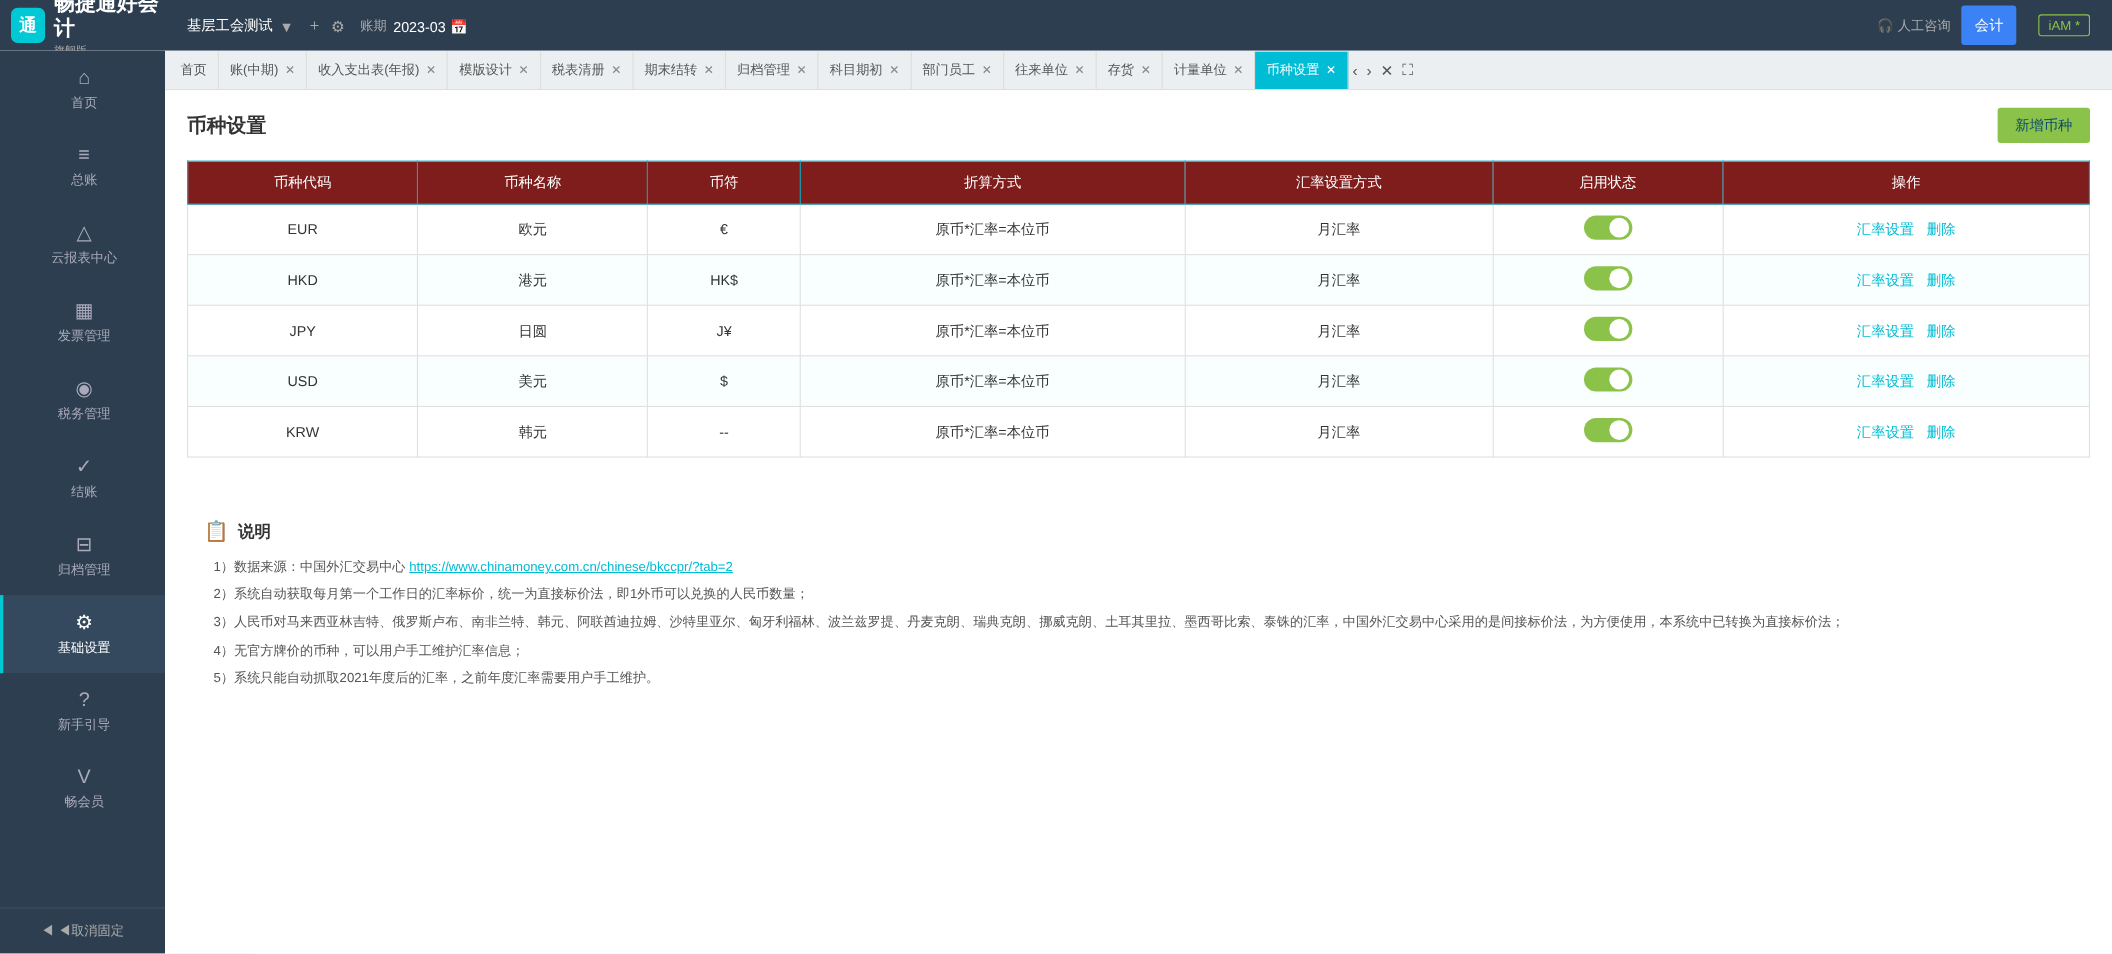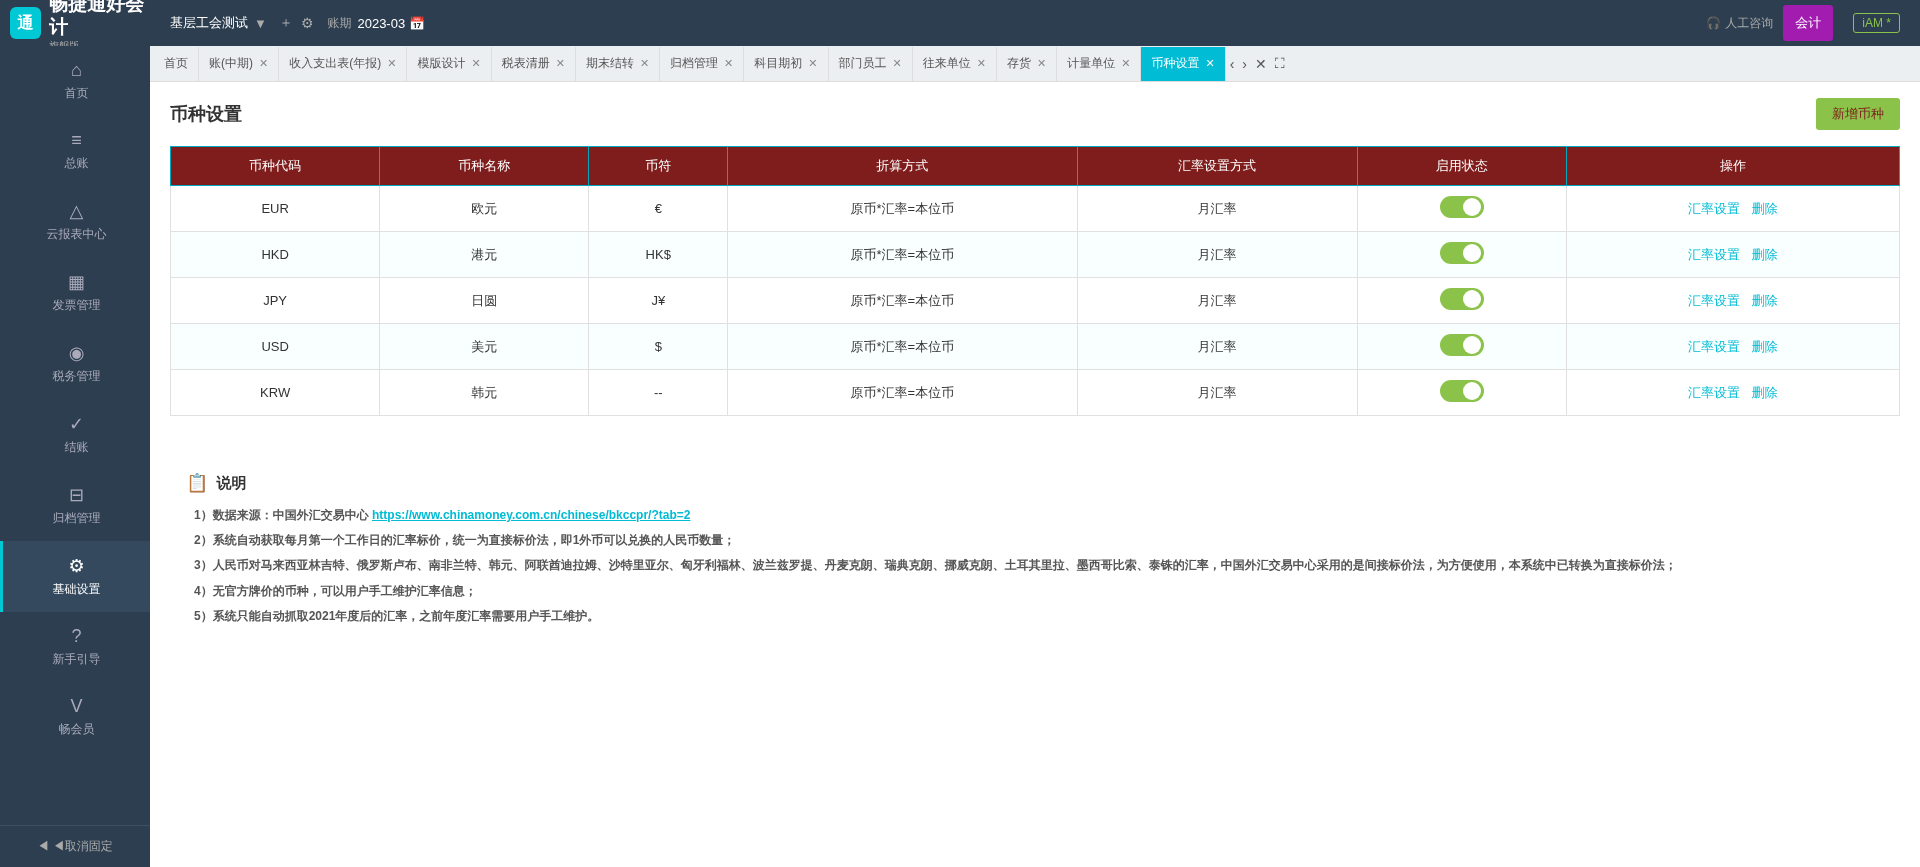--- a/index.html
+++ b/index.html
@@ -7,27 +7,27 @@
 
     
     .app-wrapper { display: flex; flex-direction: column; height: 867px; width: 1920px; }
 
     
     .top-bar { display: flex; align-items: center; background: #2c3e50; height: 46px; padding: 0 10px; flex-shrink: 0; }
     .top-bar-logo { display: flex; align-items: center; width: 150px; }
     .logo-icon { width: 32px; height: 32px; background: #00c8d4; border-radius: 6px; display: flex; align-items: center; justify-content: center; color: white; font-size: 16px; font-weight: bold; margin-right: 8px; }
     .logo-text { color: white; font-size: 19px; font-weight: bold; line-height: 1.2; }
     .logo-subtext { color: #aaa; font-size: 10px; }
-    .top-bar-workspace { display: flex; align-items: center; flex: 1; padding-left: 10px; }
+    .top-bar-workspace { display: flex; align-items: flex-end; flex: 1; padding-left: 10px; }
     .workspace-name { color: white; font-size: 13px; cursor: pointer; }
     .workspace-dropdown { color: #aaa; margin-left: 6px; cursor: pointer; }
     .period-icon { color: #00c8d4; margin-left: 4px; cursor: pointer; }
     .top-bar-right { display: flex; align-items: center; gap: 10px; padding-right: 10px; }
     .help-btn { color: #aaa; font-size: 12px; cursor: pointer; display: flex; align-items: center; gap: 4px; }
-    .account-btn { background: #a21caf; color: white; border: none; padding: 9px 12px; border-radius: 3px; font-size: 13px; cursor: pointer; }
+    .account-btn { background: #3b82f6; color: white; border: none; padding: 9px 12px; border-radius: 3px; font-size: 13px; cursor: pointer; }
 
     
     .main-layout { display: flex; flex: 1; overflow: hidden; }
 
     
     .sidebar { width: 150px; background: #2c3e50; display: flex; flex-direction: column; flex-shrink: 0; }
     .sidebar-item { display: flex; flex-direction: column; align-items: center; justify-content: center; padding: 14px 8px; color: #aab; cursor: pointer; border-left: 3px solid transparent; }
     .sidebar-item.active { color: white; background: #34495e; border-left-color: #00c8d4; }
     .sidebar-item-icon { font-size: 18px; margin-bottom: 4px; }
     .sidebar-item-label { font-size: 12px; }
@@ -43,42 +43,42 @@
     .tab-close { margin-left: 6px; font-size: 11px; color: #888; cursor: pointer; }
     .tab-item.active .tab-close { color: white; }
     .tab-nav-btn { background: none; border: none; cursor: pointer; padding: 4px; color: #555; font-size: 14px; flex-shrink: 0; }
 
     
     .page-content { flex: 1; overflow-y: auto; padding: 16px 20px; background: white; }
 
     
     .page-title-row { display: flex; align-items: center; justify-content: space-between; margin-bottom: 16px; }
     .page-title { font-size: 18px; font-weight: bold; color: #333; }
-    .new-btn { background: #8bc34a; color: #7f1d1d; border: none; padding: 7px 16px; border-radius: 3px; font-size: 13px; cursor: pointer; }
+    .new-btn { background: #8bc34a; color: #0c4a6e; border: none; padding: 7px 16px; border-radius: 3px; font-size: 13px; cursor: pointer; }
 
     
     .data-table { width: 100%; border-collapse: collapse; }
     .data-table thead tr { background: #7f1d1d; color: white; }
     .data-table thead th { padding: 10px 12px; text-align: center; font-weight: normal; font-size: 13px; border: 1px solid #00a8c0; }
     .data-table tbody tr { background: white; padding-left: 20px; }
     .data-table tbody tr:nth-child(even) { background: #f8fffe; }
     .data-table tbody td { padding: 10px 12px; text-align: center; border: 1px solid #e0e0e0; font-size: 13px; color: #333; }
     .action-link { color: #00bcd4; cursor: pointer; text-decoration: none; margin: 0 4px; }
 
     
     .toggle-switch { display: inline-block; width: 44px; height: 22px; position: relative; }
     .toggle-slider { position: absolute; top: 0; left: 0; right: 0; bottom: 0; background: #8bc34a; border-radius: 22px; cursor: pointer; }
     .toggle-slider::before { content: ''; position: absolute; width: 18px; height: 18px; background: white; border-radius: 50%; top: 2px; right: 3px; transition: 0.2s; }
 
     
     .notes-section { margin-top: 40px; padding: 16px; }
     .notes-title { display: flex; align-items: center; font-size: 15px; font-weight: bold; color: #333; margin-bottom: 12px; }
     .notes-icon { color: #00bcd4; margin-right: 8px; font-size: 18px; }
     .notes-list { list-style: none; padding-left: 8px; }
-    .notes-list li { margin-bottom: 6px; font-size: 12px; color: #555; line-height: 1.6; font-weight: bold; }
+    .notes-list li { margin-bottom: 6px; font-size: 12px; color: #555; line-height: 1.6; }
     .notes-link { color: #00bcd4; text-decoration: underline; cursor: pointer; }
 
     .iab-badge { background: none; border: 1px solid #8bc34a; color: #8bc34a; padding: 2px 8px; border-radius: 3px; font-size: 12px; margin-left: 10px; }
   </style>
 </head>
 <body>
 
 <div class="app-wrapper">
 
   <div class="top-bar">

